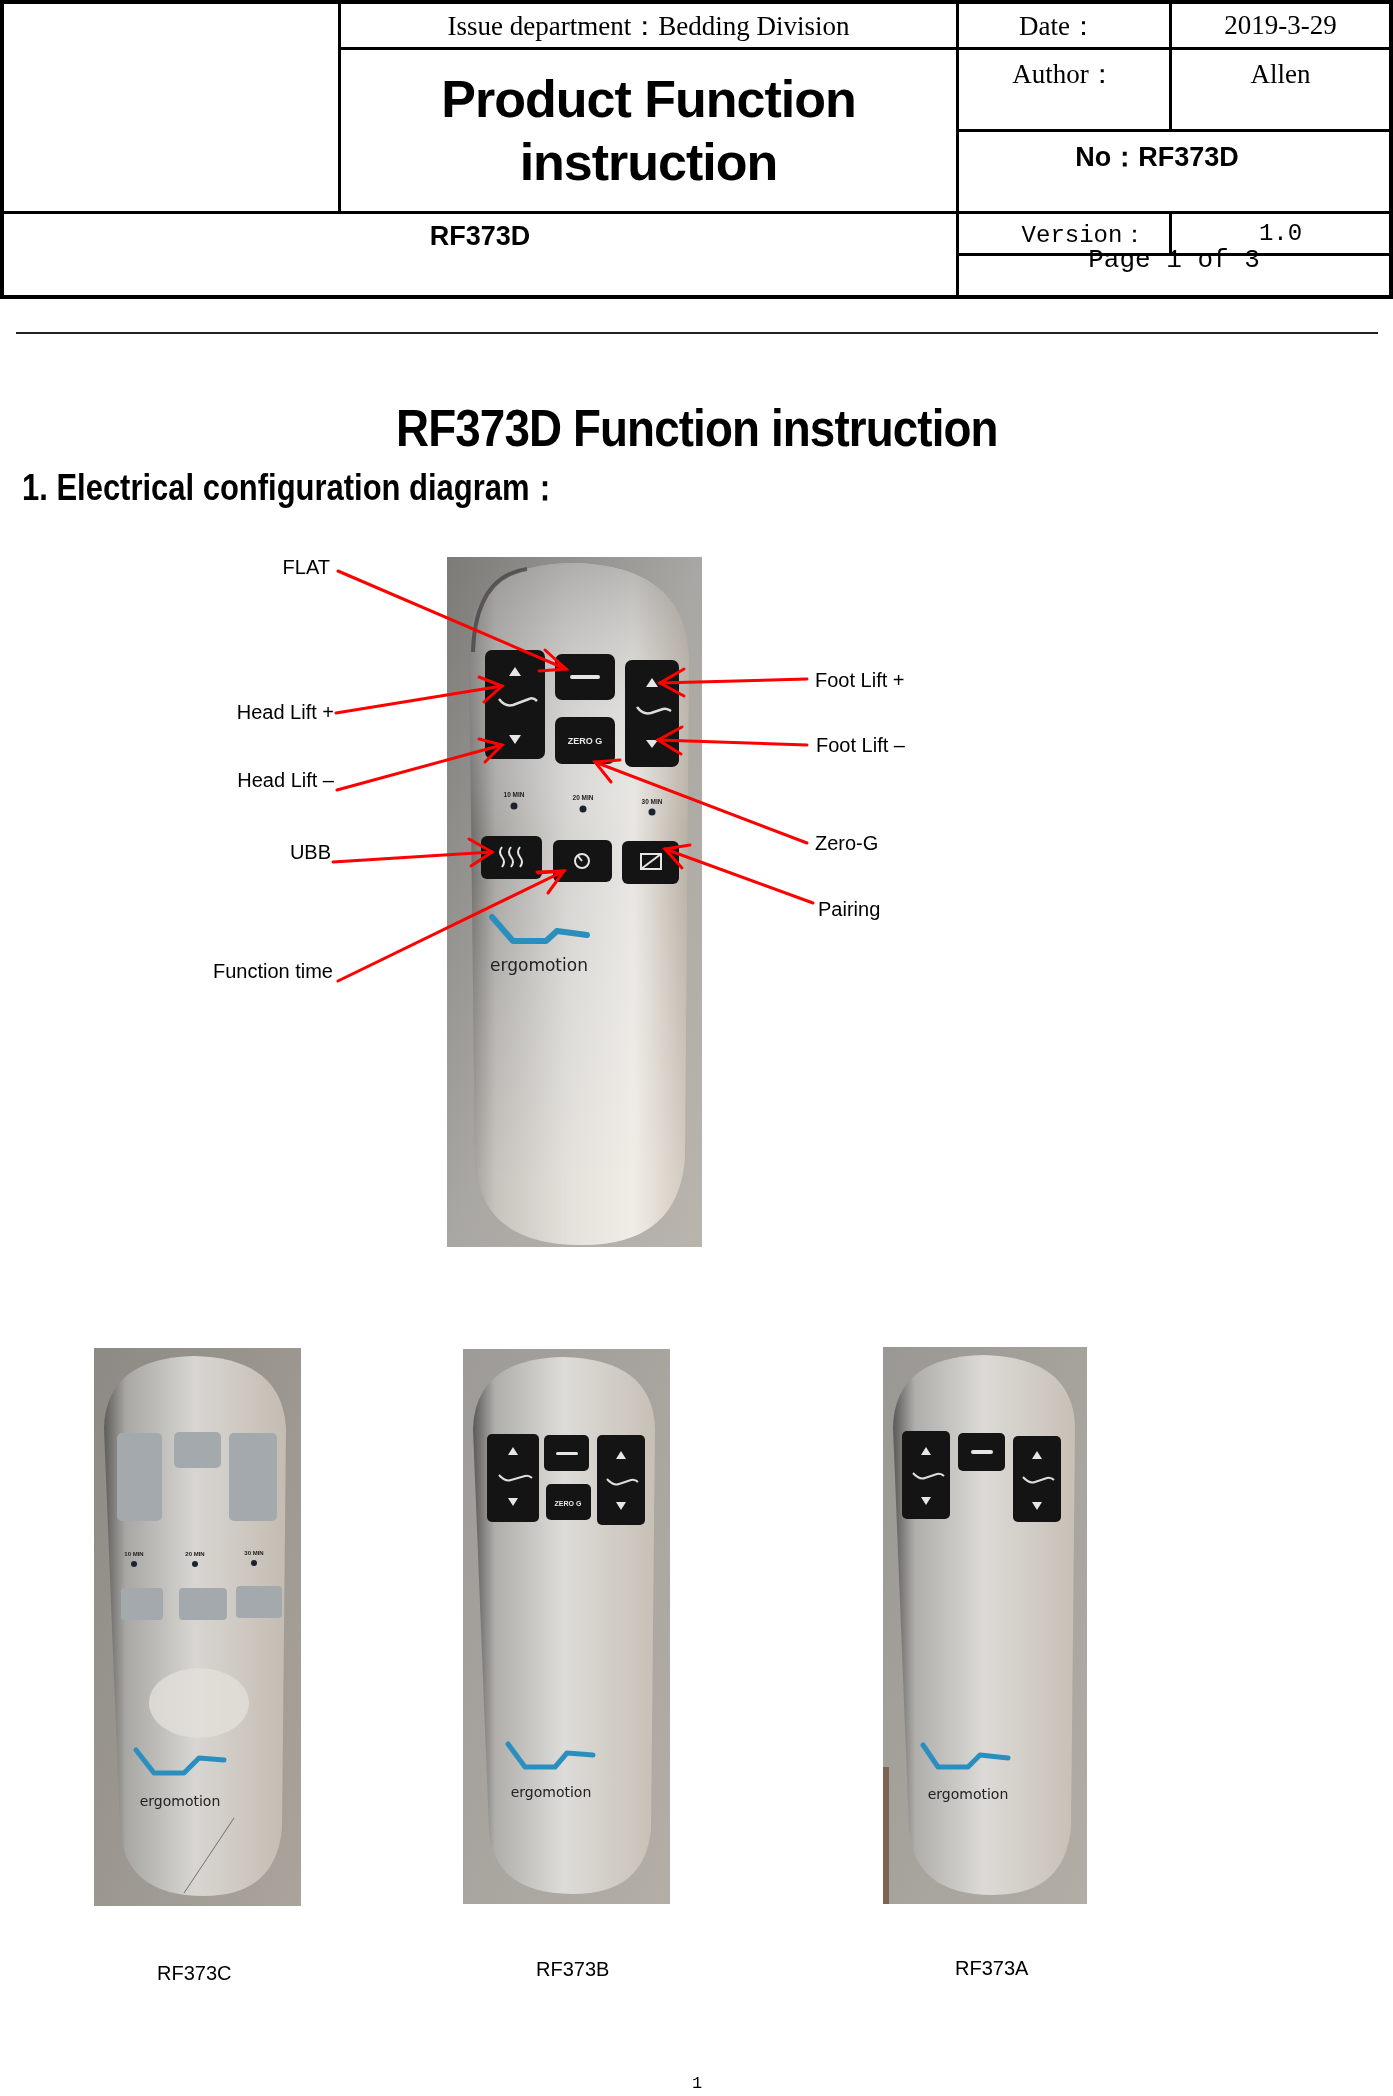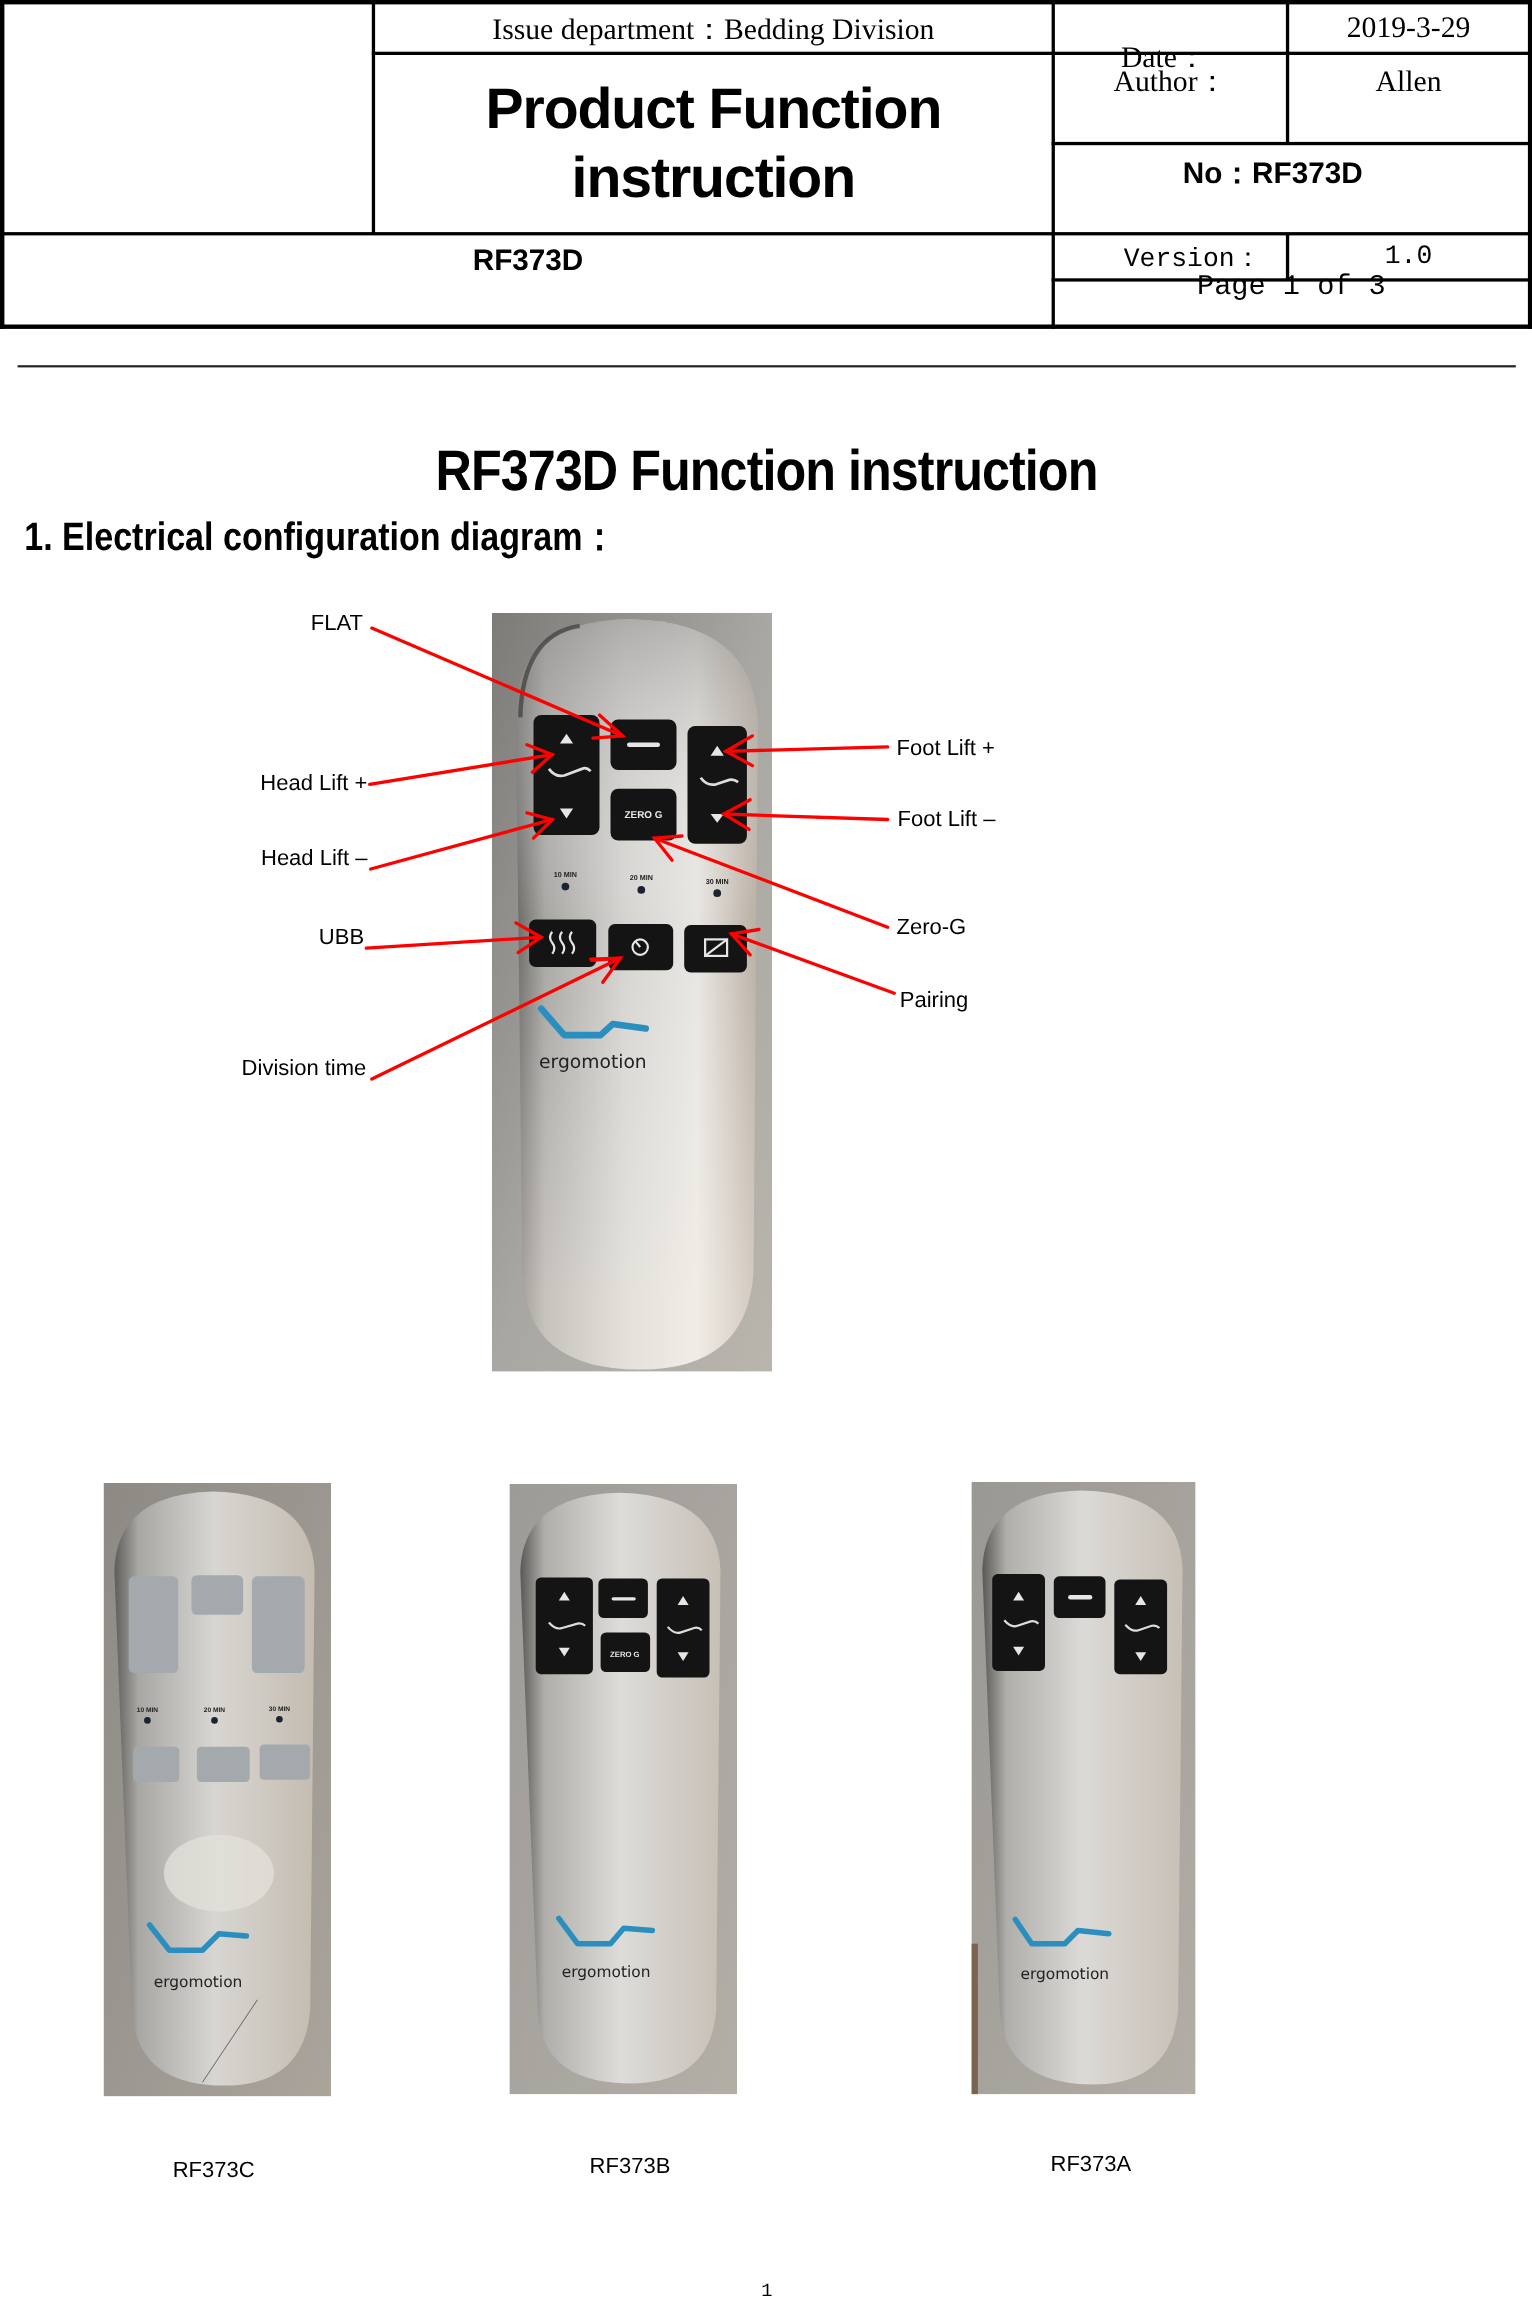--- a/index.html
+++ b/index.html
@@ -38,21 +38,21 @@
   <div class="hdr-line" style="left:1169px;top:213px;width:3px;height:42px;"></div>
 
   <div class="hdr-line" style="left:338px;top:47px;width:1055px;height:3px;"></div>
   <div class="hdr-line" style="left:956px;top:129px;width:437px;height:3px;"></div>
   <div class="hdr-line" style="left:0;top:211px;width:1393px;height:3px;"></div>
   <div class="hdr-line" style="left:956px;top:253px;width:437px;height:3px;"></div>
 
   <div class="abs" style="left:4px;top:4px;width:334px;height:207px;"></div>
 
   <div class="cell-text serif" style="left:341px;top:4px;width:615px;height:43px;font-size:27px;">Issue department：Bedding Division</div>
-  <div class="cell-text serif" style="left:959px;top:4px;width:198px;height:43px;font-size:27px;margin-top:26px;">Date：</div>
+  <div class="cell-text serif" style="left:959px;top:4px;width:198px;height:43px;font-size:27px;">Date：</div>
   <div class="cell-text serif" style="left:1172px;top:4px;width:217px;height:43px;font-size:27px;">2019-3-29</div>
 
   <div class="abs" style="left:341px;top:50px;width:615px;height:161px;display:flex;flex-direction:column;align-items:center;justify-content:center;">
     <div class="doc-title">Product Function</div>
     <div class="doc-title">instruction</div>
   </div>
 
   <div class="cell-text serif" style="left:959px;top:52px;width:210px;height:44px;font-size:27px;">Author：</div>
   <div class="cell-text serif" style="left:1172px;top:52px;width:217px;height:44px;font-size:27px;">Allen</div>
 
@@ -163,21 +163,21 @@
 
     <line x1="813" y1="903" x2="665" y2="849"></line>
     <polyline points="690,845 665,849 682,868"></polyline>
   </g>
 </svg>
 
 <div class="callout" style="right:1063px;top:557px;">FLAT</div>
 <div class="callout" style="right:1059px;top:702px;">Head Lift +</div>
 <div class="callout" style="right:1059px;top:770px;">Head Lift –</div>
 <div class="callout" style="right:1062px;top:842px;">UBB</div>
-<div class="callout" style="right:1060px;top:961px;">Division time</div>
+<div class="callout" style="right:1060px;top:961px;">Function time</div>
 
 <div class="callout" style="left:815px;top:670px;">Foot Lift +</div>
 <div class="callout" style="left:816px;top:735px;">Foot Lift –</div>
 <div class="callout" style="left:815px;top:833px;">Zero-G</div>
 <div class="callout" style="left:818px;top:899px;">Pairing</div>
 
 <div class="photo" style="left:94px;top:1348px;width:207px;height:558px;">
   <svg width="207" height="558" viewBox="0 0 207 558">
     <defs>
       <linearGradient id="bgC" x1="0" y1="0" x2="1" y2="1">

